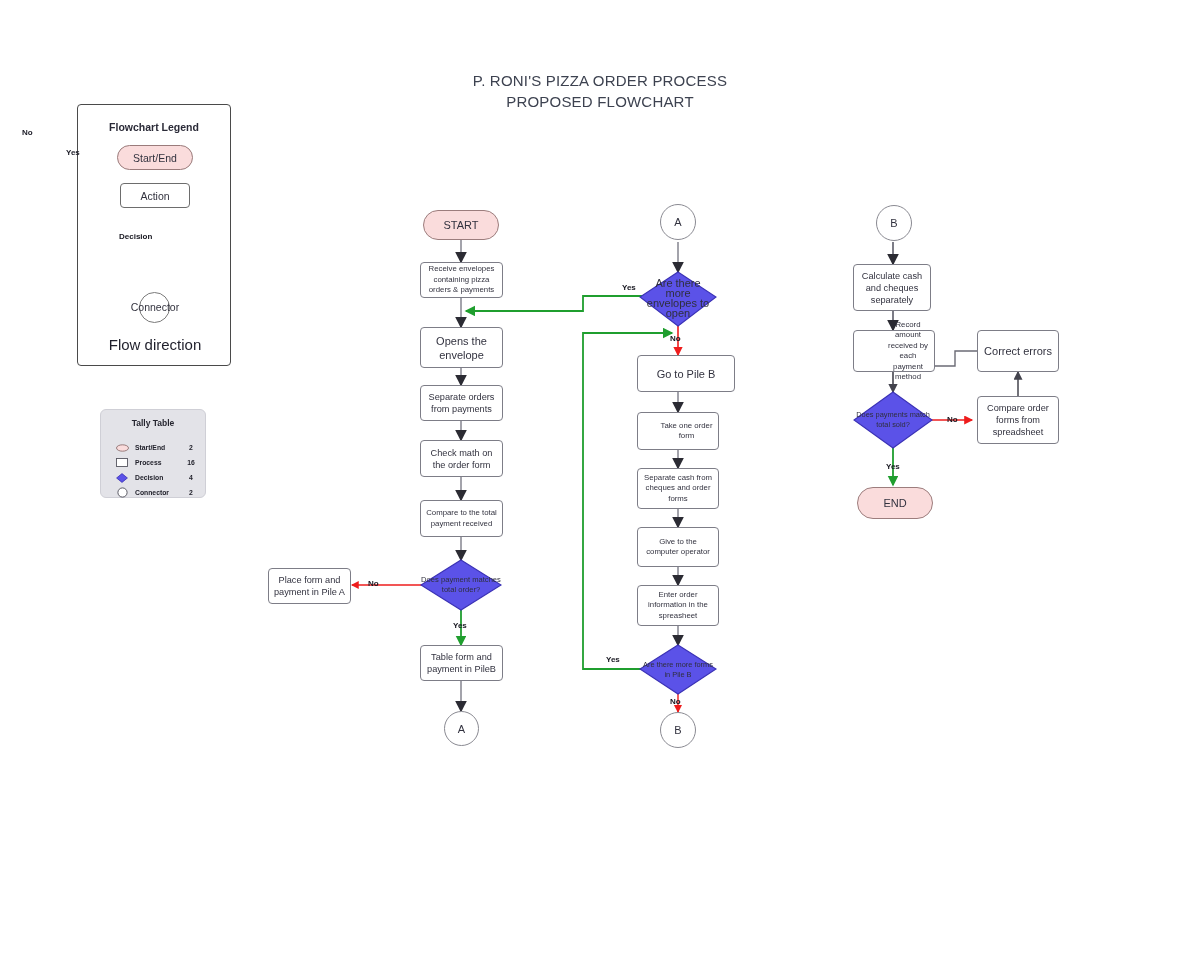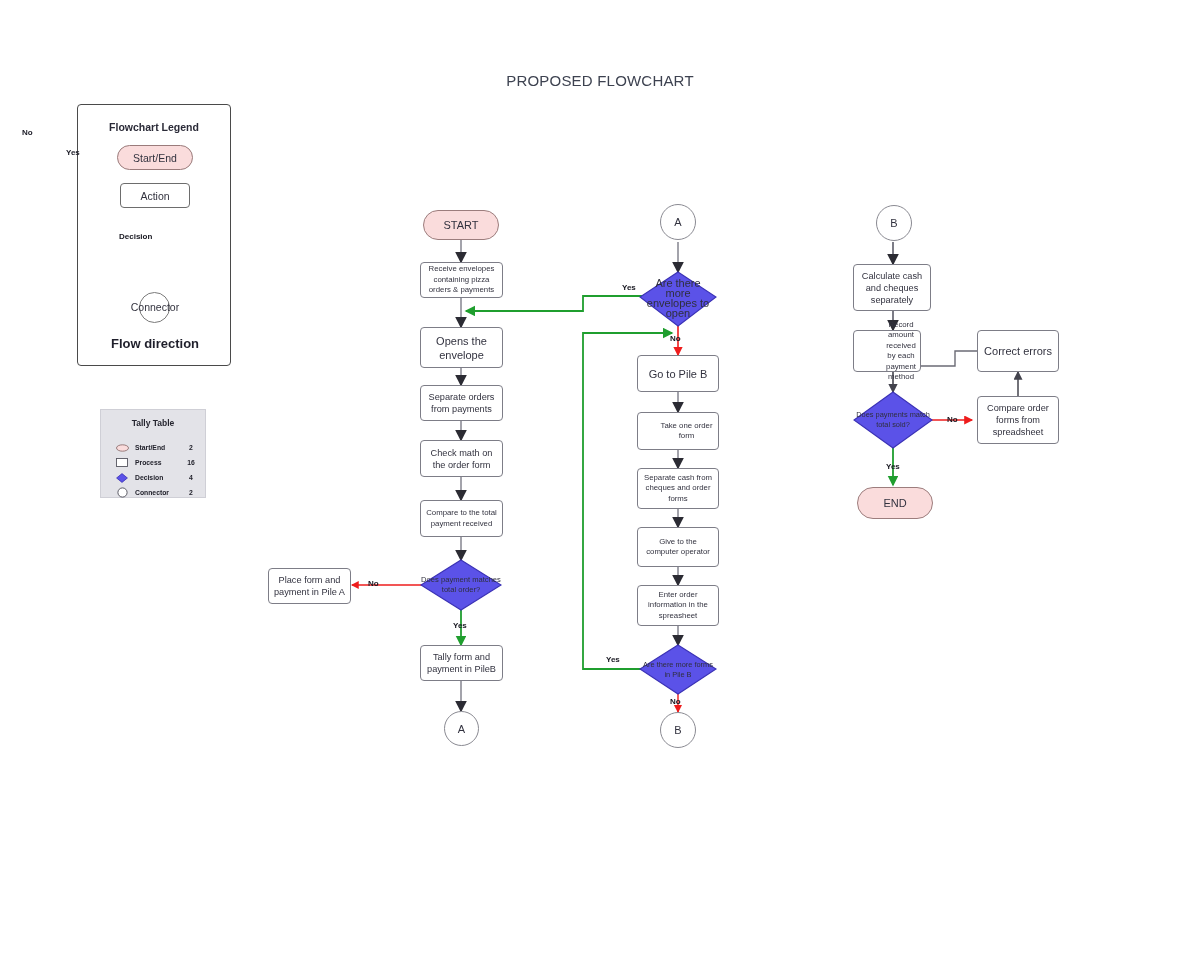--- a/index.html
+++ b/index.html
@@ -76,29 +76,29 @@
     position:absolute; left:61px; top:187px;
     width:31px; height:31px; border-radius:50%;
     border:1.1px solid #7a7a7a; background:#fff; box-sizing:border-box;
   }
   .lg-connector-label {
     position:absolute; left:0; top:196px; width:154px; text-align:center;
     font-size:10.5px; color:#33333f;
   }
   .lg-flowdir {
     position:absolute; left:0; top:231px; width:154px; text-align:center;
-    font-size:13px; font-weight:bold; color:#1f1f2b;
+    font-size:15px; font-weight:normal; color:#1f1f2b;
   }
 
   
   .tally-box {
     position:absolute; left:100px; top:409px;
     width:106px; height:89px;
     background:#e3e3e8; border:0.8px solid #cfcfd6;
-    border-radius:0; box-sizing:border-box;
+    border-radius:6px; box-sizing:border-box;
   }
   .tally-title {
     position:absolute; left:0; top:8px; width:100%;
     text-align:center; font-size:8.5px; font-weight:bold; color:#25252f;
   }
   .tally-row {
     position:absolute; left:12px; width:86px; height:15px;
     display:flex; align-items:center;
   }
   .tally-row .sw { width:18px; display:flex; justify-content:center; }
@@ -137,20 +137,21 @@
   }
   .edge-label {
     position:absolute; font-size:8px; font-weight:bold; color:#16161f;
     white-space:nowrap;
   }
 </style>
 </head>
 <body>
 
 <div class="title">
+  <div>P. RONI'S PIZZA ORDER PROCESS</div>
   <div>PROPOSED FLOWCHART</div>
 </div>
 
 <svg id="canvas" viewBox="0 0 1200 960">
   <defs>
     <marker id="ah-gray" markerWidth="9" markerHeight="9" refX="5.2" refY="3" orient="auto">
       <path d="M0,0 L6,3 L0,6 z" fill="#2b2b33"></path>
     </marker>
     <marker id="ah-green" markerWidth="9" markerHeight="9" refX="5.2" refY="3" orient="auto">
       <path d="M0,0 L6,3 L0,6 z" fill="#1f9e2e"></path>
@@ -293,33 +294,33 @@
 <div class="node proc" style="left:420px; top:500px; width:83px; height:37px;">Compare to the total payment received</div>
 
 <div style="position:absolute; left:421px; top:560px; width:80px; height:50px;">
   <div style="position:absolute; left:0; top:0; width:100%; height:100%; display:flex; align-items:center; justify-content:center; text-align:center; font-size:7.6px; line-height:10px; color:#2f2f3d;">Does payment matches total order?</div>
 </div>
 <div class="edge-label" style="left:368px; top:579px;">No</div>
 <div class="edge-label" style="left:453px; top:621px;">Yes</div>
 
 <div class="node proc mid" style="left:268px; top:568px; width:83px; height:36px;">Place form and payment in Pile A</div>
 
-<div class="node proc mid" style="left:420px; top:645px; width:83px; height:36px;">Tally form and payment in PileB</div>
+<div class="node proc mid" style="left:420px; top:645px; width:83px; height:36px;">Table form and payment in PileB</div>
 
 <div class="node conn" style="left:444px; top:711px; width:35px; height:35px;">A</div>
 
 <div class="node conn" style="left:660px; top:204px; width:36px; height:36px;">A</div>
 
 <div style="position:absolute; left:646px; top:273px; width:64px; height:50px;">
   <div style="position:absolute; left:-4px; top:0; width:72px; height:100%; display:flex; align-items:center; justify-content:center; text-align:center; font-size:11px; line-height:10px; color:#2f2f3d;">Are there more envelopes to open</div>
 </div>
 <div class="edge-label" style="left:622px; top:283px;">Yes</div>
 <div class="edge-label" style="left:670px; top:334px;">No</div>
 
-<div class="node proc big" style="left:637px; top:355px; width:82px; height:37px;">Go to Pile B</div>
+<div class="node proc big" style="left:637px; top:355px; width:98px; height:37px;">Go to Pile B</div>
 
 <div class="node proc" style="left:637px; top:412px; width:82px; height:38px;padding-left:21px;">Take one order form</div>
 
 <div class="node proc" style="left:637px; top:468px; width:82px; height:41px;">Separate cash from cheques and order forms</div>
 
 <div class="node proc" style="left:637px; top:527px; width:82px; height:40px;">Give to the computer operator</div>
 
 <div class="node proc" style="left:637px; top:585px; width:82px; height:41px;">Enter order information in the spreasheet</div>
 
 <div style="position:absolute; left:646px; top:646px; width:64px; height:48px;">
@@ -327,21 +328,21 @@
 </div>
 <div class="edge-label" style="left:606px; top:655px;">Yes</div>
 <div class="edge-label" style="left:670px; top:697px;">No</div>
 
 <div class="node conn" style="left:660px; top:712px; width:36px; height:36px;">B</div>
 
 <div class="node conn" style="left:876px; top:205px; width:36px; height:36px;">B</div>
 
 <div class="node proc mid" style="left:853px; top:264px; width:78px; height:47px;">Calculate cash and cheques separately</div>
 
-<div class="node proc" style="left:853px; top:330px; width:68px; height:42px;padding-left:32px;">Record amount received by each payment method</div>
+<div class="node proc" style="left:853px; top:330px; width:82px; height:42px;padding-left:32px;">Record amount received by each payment method</div>
 
 <div class="node proc big" style="left:977px; top:330px; width:82px; height:42px;">Correct errors</div>
 
 <div style="position:absolute; left:860px; top:395px; width:66px; height:50px;">
   <div style="position:absolute; left:-4px; top:0; width:74px; height:100%; display:flex; align-items:center; justify-content:center; text-align:center; font-size:7.4px; line-height:10px; color:#2f2f3d;">Does payments match total sold?</div>
 </div>
 <div class="edge-label" style="left:947px; top:415px;">No</div>
 <div class="edge-label" style="left:886px; top:462px;">Yes</div>
 
 <div class="node proc mid" style="left:977px; top:396px; width:82px; height:48px;">Compare order forms from spreadsheet</div>

